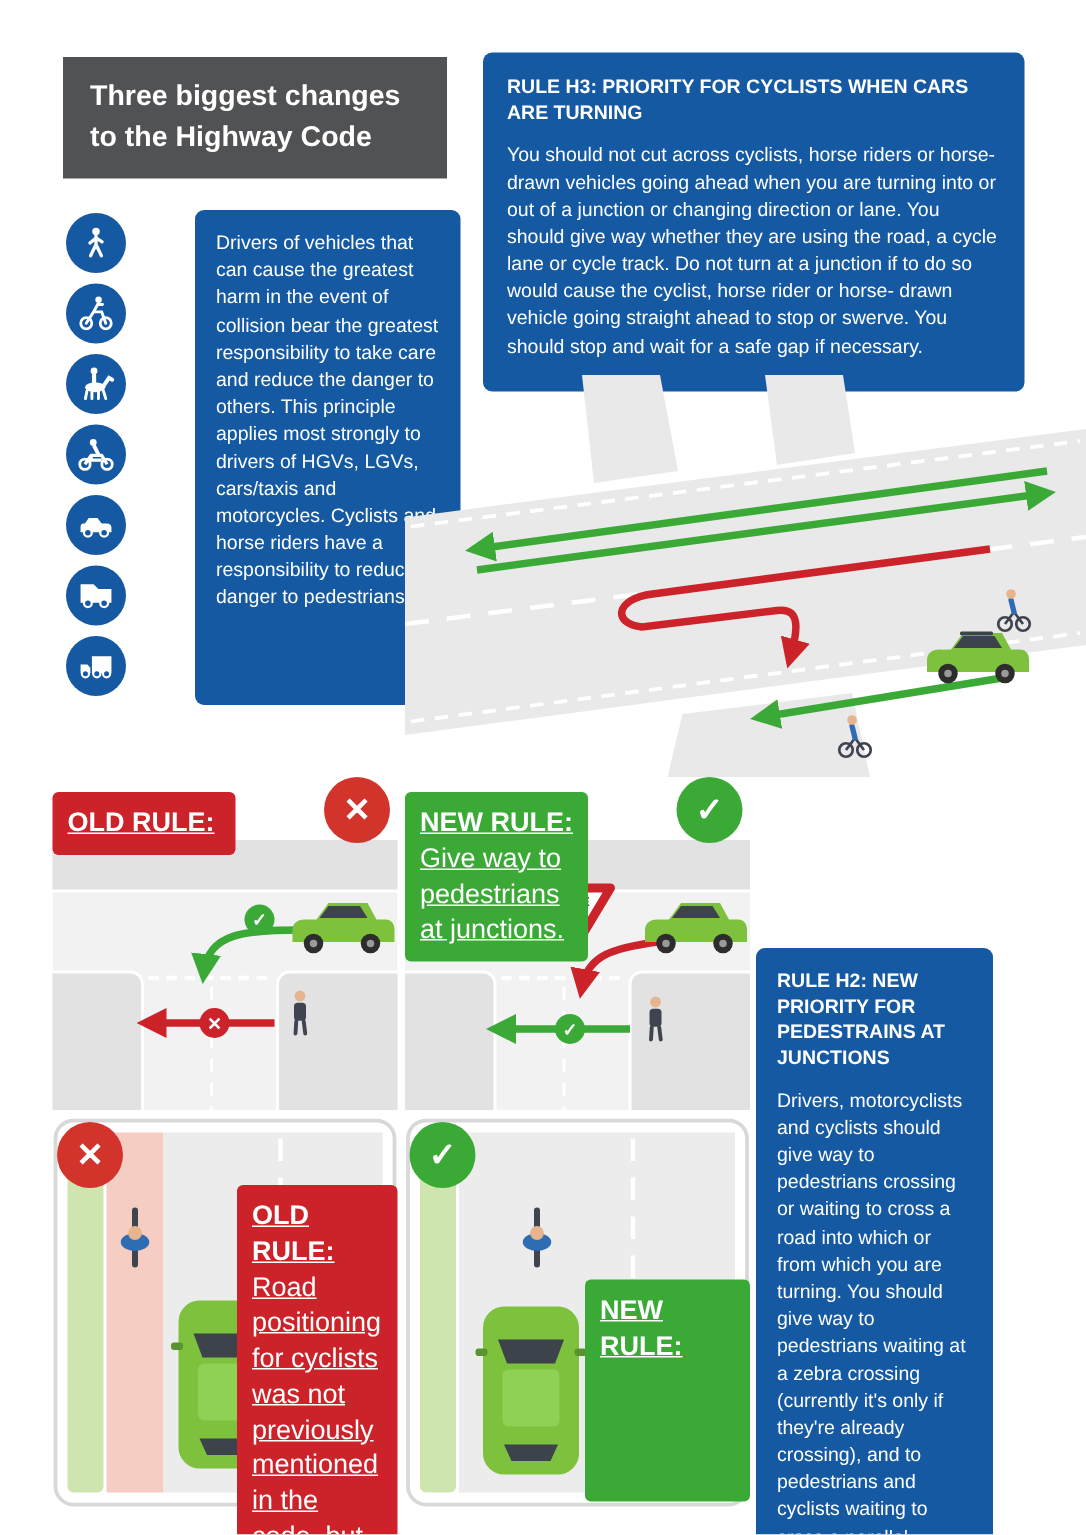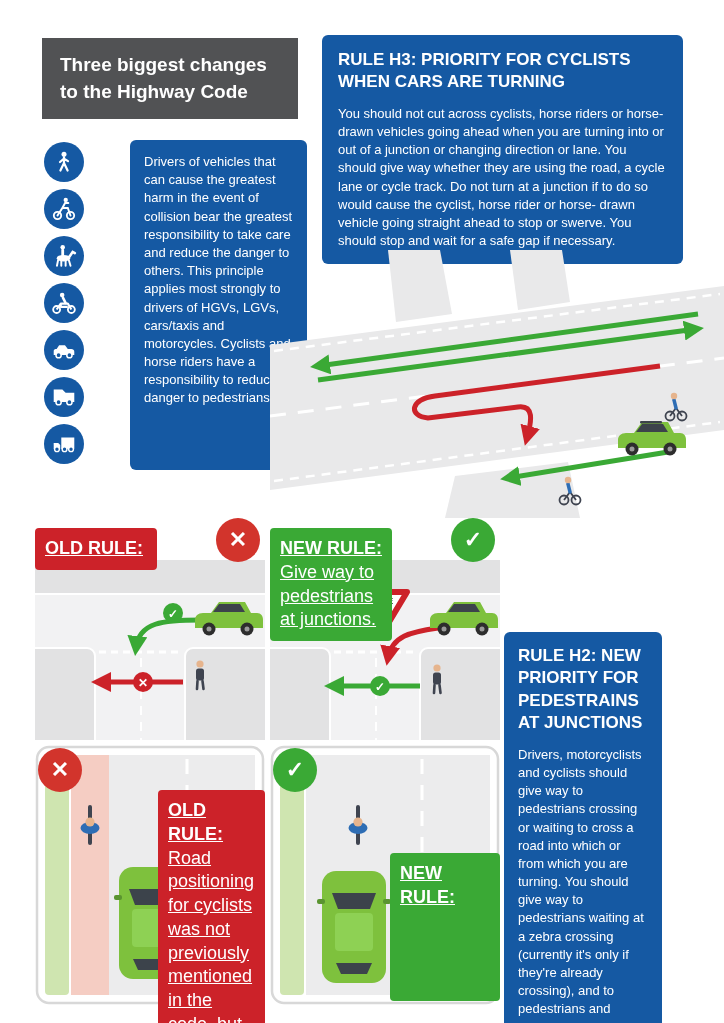--- a/index.html
+++ b/index.html
@@ -5,21 +5,21 @@
   * { margin:0; padding:0; box-sizing:border-box; }
   html,body { background:#ffffff; }
   body { font-family:"Liberation Sans", sans-serif; }
   .canvas { position:relative; width:724px; height:1023px; background:#fff; overflow:hidden;padding-left:43px; }
   .abs { position:absolute; }
 
   .header-box { left:42px; top:38px; width:256px; background:#515254; color:#fff;
     padding:14px 18px; font-size:19px; font-weight:bold; line-height:1.4; }
 
   .blue-box { background:#1559a3; color:#fff; border-radius:6px; padding:13px 14px; }
-  .blue-box .bb-title { font-size:17px; font-weight:bold; line-height:1.32; margin-bottom:11px; }
+  .blue-box .bb-title { font-size:13px; font-weight:bold; line-height:1.32; margin-bottom:11px; }
   .blue-box .bb-body  { font-size:13px; line-height:1.4; }
 
   #rule-h3 { left:322px; top:35px; width:361px; min-height:226px; padding:14px 16px; }
   #rule-h1 { left:130px; top:140px; width:177px; min-height:330px; }
   #rule-h2 { left:504px; top:585px; width:158px; min-height:418px;margin-top:47px; }
 
   .icon-col { left:44px; top:142px; display:flex; flex-direction:column; gap:7px; }
   .blue-circle { width:40px; height:40px; border-radius:50%; background:#1559a3;
     display:flex; align-items:center; justify-content:center; }
 

